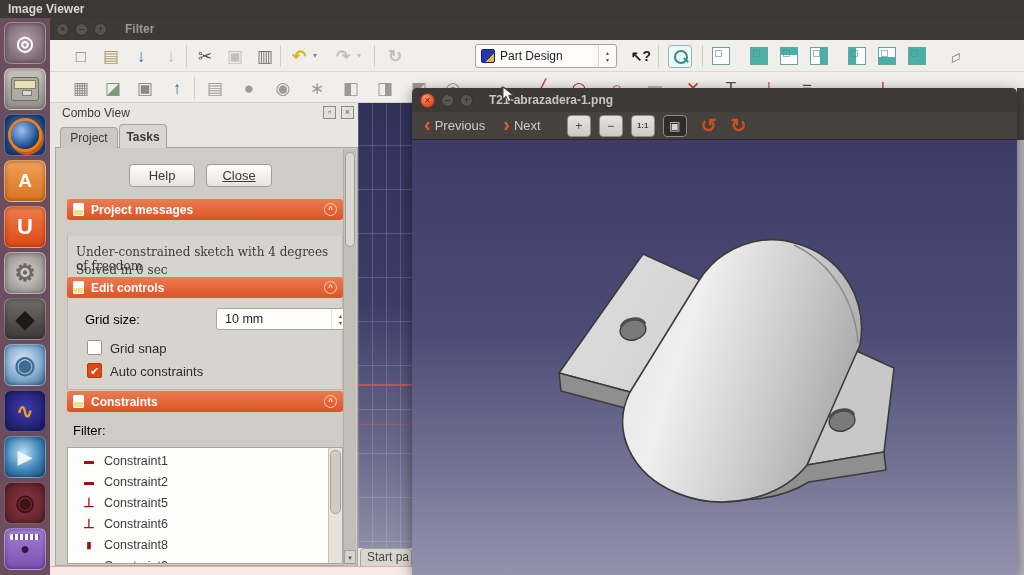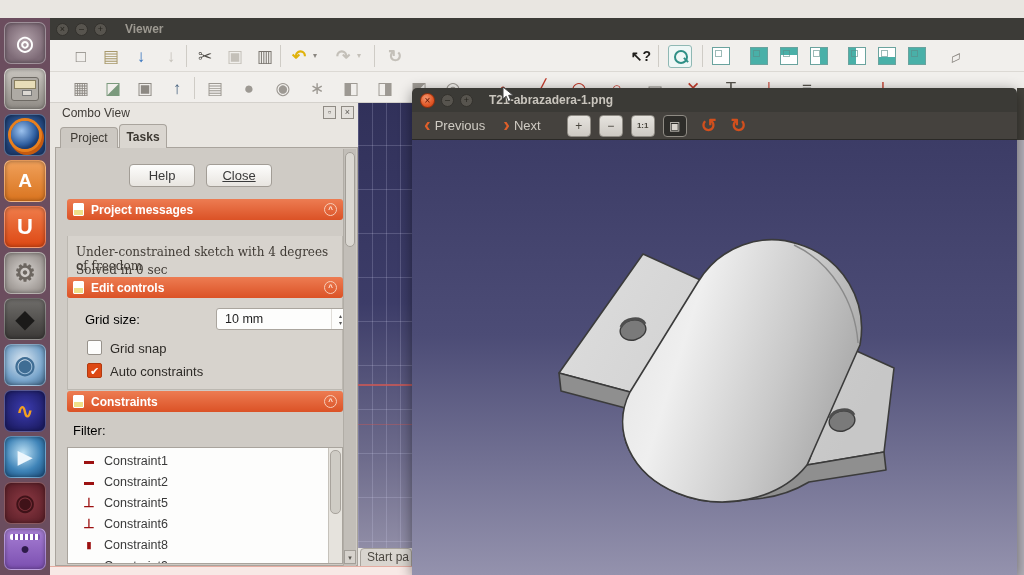--- a/index.html
+++ b/index.html
@@ -143,20 +143,23 @@
   .edge-strip::before { content:""; position:absolute; left:0; top:0; width:7px; height:52px; background:#44423c; }
 
   
   .cursor { position:absolute; left:501px; top:86px; z-index:40; }
 </style>
 </head>
 <body>
 
 <div class="screen">
 
+  <div class="menubar">
+    <span>Image Viewer</span>
+  </div>
 
   <div class="launcher">
     <div class="tile t-dash" style="top:4px">◎</div>
     <div class="tile t-files" style="top:50px">
         <span class="drawer"></span>
       </div>
     <div class="tile t-fx" style="top:96px">
         <span class="fx-ball"></span>
       </div>
     <div class="tile t-soft" style="top:142px">A</div>
@@ -167,40 +170,48 @@
     <div class="tile t-aud" style="top:372px">∿</div>
     <div class="tile t-play" style="top:418px">▶</div>
     <div class="tile t-rec" style="top:464px">◉</div>
     <div class="tile t-key" style="top:510px">●</div>
   </div>
 
   <div class="fc-titlebar">
     <span class="wbtn wbtn-gray">×</span>
     <span class="wbtn wbtn-gray">–</span>
     <span class="wbtn wbtn-gray">+</span>
-    <span class="fc-title">Viewer</span>
+    <span class="fc-title">Filter</span>
   </div>
 
   <div class="fc-toolbar1">
     <span class="tbi" style="left:18px;color:#8a8680">□</span>
     <span class="tbi" style="left:48px;color:#a8986a">▤</span>
     <span class="tbi" style="left:78px;color:#2f6fbd;font-weight:bold">↓</span>
     <span class="tbi" style="left:108px;color:#c4c0b9;font-weight:bold">↓</span>
     <span class="tbsep" style="left:136px"></span>
     <span class="tbi" style="left:142px;color:#4f4c47">✂</span>
     <span class="tbi" style="left:172px;color:#c4c0b9">▣</span>
     <span class="tbi" style="left:202px;color:#77736d">▥</span>
     <span class="tbsep" style="left:230px"></span>
     <span class="tbi" style="left:236px;color:#e0b20a;font-weight:bold">↶</span>
     <span class="tbi" style="left:258px;width:14px;font-size:8px;color:#8a8680">▾</span>
     <span class="tbi" style="left:280px;color:#c4c0b9;font-weight:bold">↷</span>
     <span class="tbi" style="left:302px;width:14px;font-size:8px;color:#c4c0b9">▾</span>
     <span class="tbsep" style="left:324px"></span>
     <span class="tbi" style="left:332px;color:#c4c0b9;font-weight:bold">↻</span>
 
+    <div class="combo">
+      <span class="wb-ico"></span>
+      <span>Part Design</span>
+      <span class="spin">
+        <span>▴</span>
+        <span>▾</span>
+      </span>
+    </div>
     <span class="tbi" style="left:578px;color:#1f1d1a;font-size:14px;font-weight:bold">↖?</span>
     <span class="tbsep" style="left:608px"></span>
     <span class="magnifier" style="left:618px"></span>
     <span class="tbsep" style="left:652px"></span>
     <span class="cube" style="left:662px"></span>
     <span class="cube f-full" style="left:700px"></span>
     <span class="cube f-top" style="left:730px"></span>
     <span class="cube f-right" style="left:760px"></span>
     <span class="cube f-left" style="left:798px"></span>
     <span class="cube f-bot" style="left:828px"></span>

